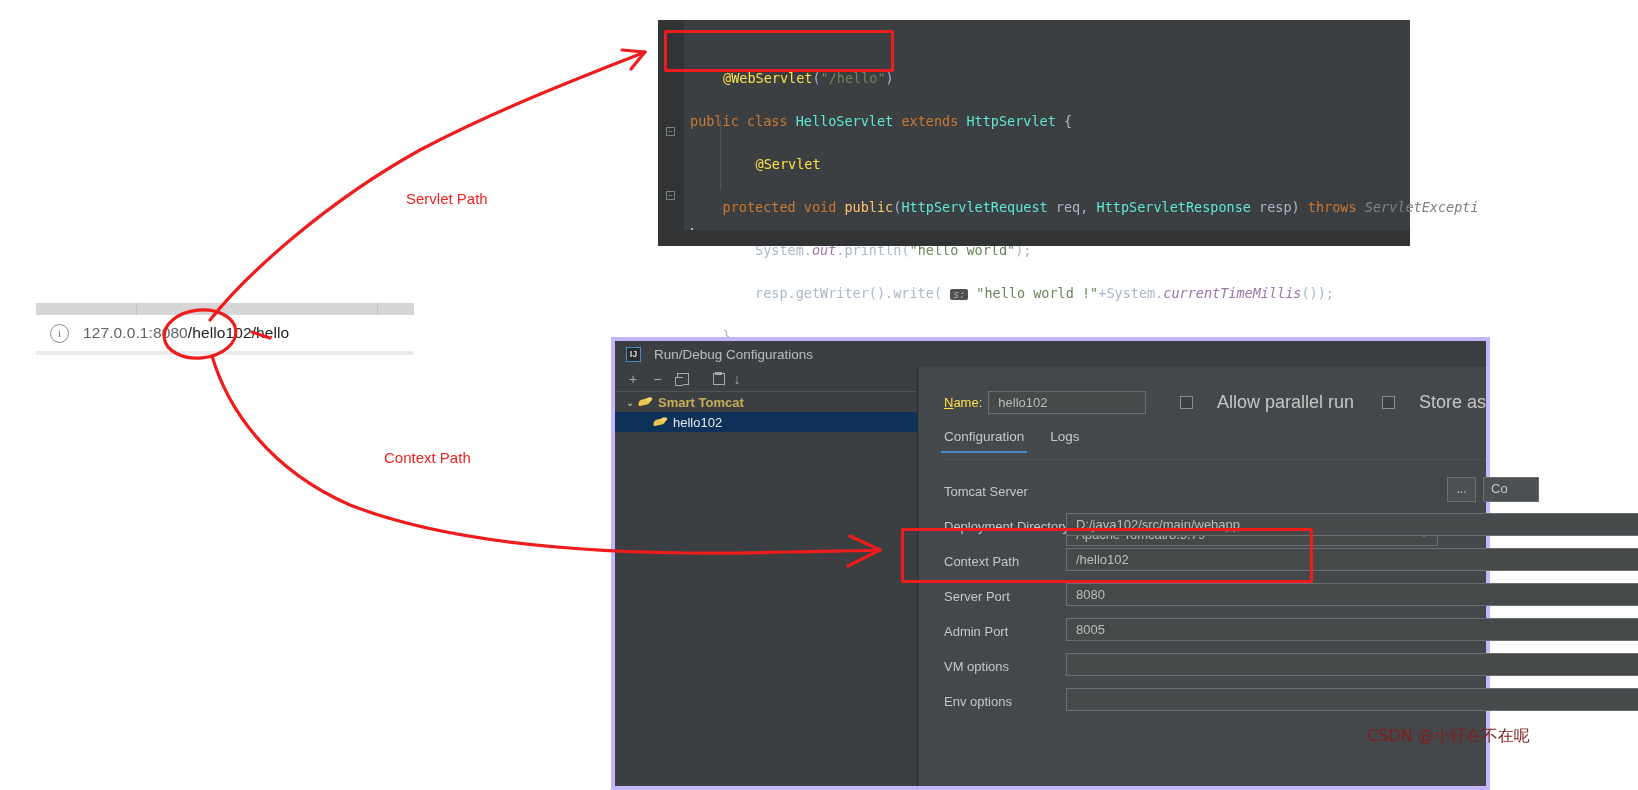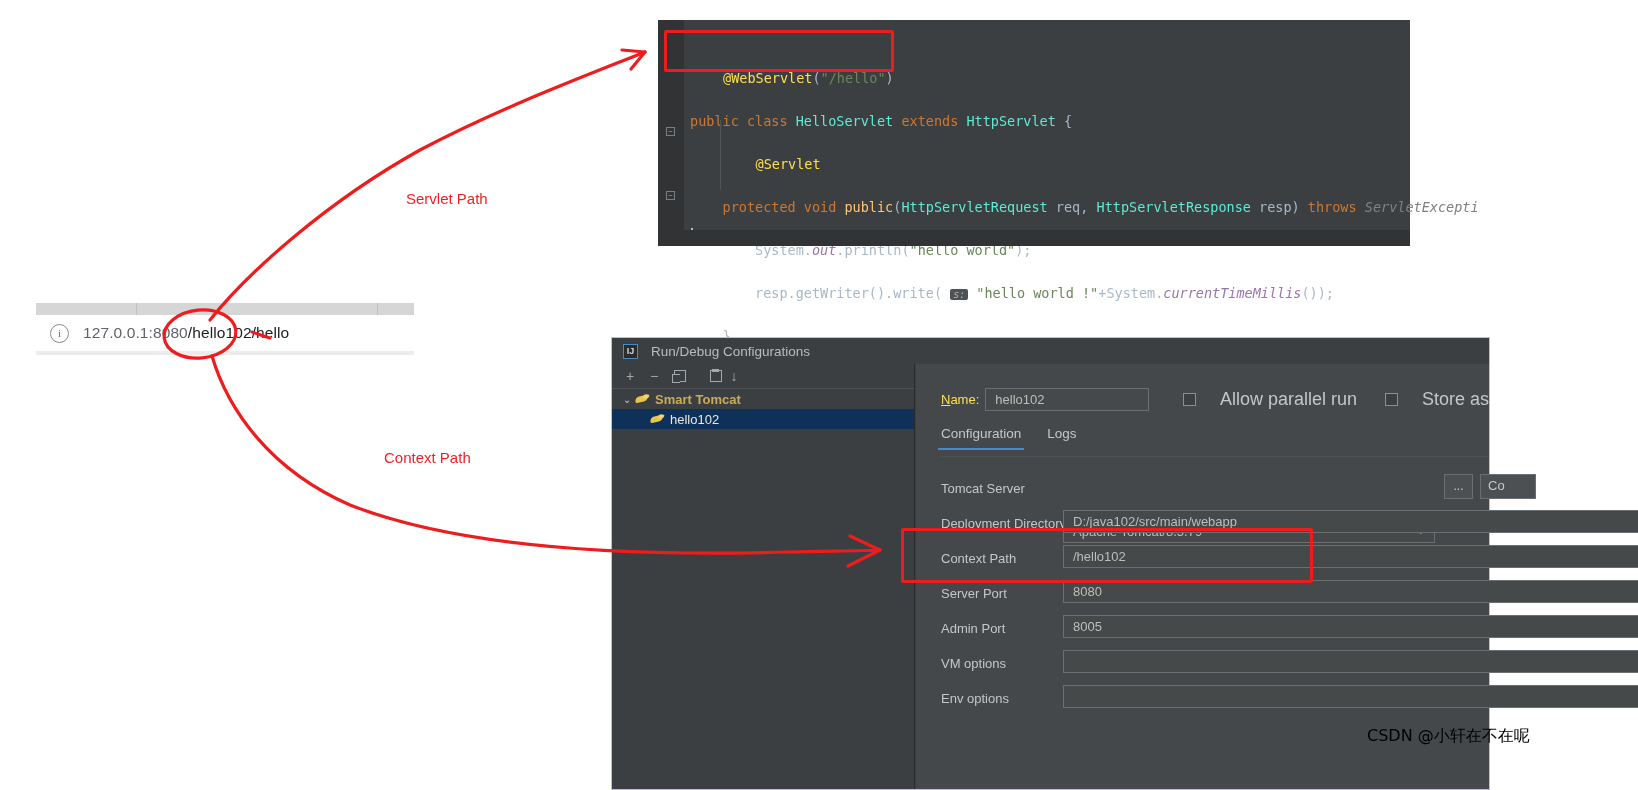--- a/index.html
+++ b/index.html
@@ -84,21 +84,21 @@
   }
   #url-text .dim{color:#5f6368;}
   #browser-bottomline{
     position:absolute;left:0;top:48px;width:100%;height:4px;background:#ececec;
   }
 
   
   #rundebug-dialog{
     left:611px;top:337px;width:879px;height:453px;
     background:#3c3f41;
-    border:1px solid #c4b5fd;box-sizing:border-box;
+    border:4px solid #c4b5fd;box-sizing:border-box;
   }
   #dialog-titlebar{
     position:absolute;left:0;top:0;width:100%;height:26px;background:#3c3f41;
     display:flex;align-items:center;
   }
   #idea-icon{
     width:15px;height:15px;margin-left:11px;background:#2b2b2b;
     border:1.5px solid #4a88c7;box-sizing:border-box;color:#d6d6d6;
     font-size:9px;font-weight:bold;line-height:12px;text-align:center;
     font-family:"Liberation Sans",sans-serif;flex:0 0 auto;
@@ -216,21 +216,21 @@
     overflow:hidden;white-space:nowrap;
   }
 
   
   #context-highlight{
     left:901px;top:528px;width:406px;height:49px;
     border:3.5px solid #ee1c1c;border-radius:2px;
   }
 
   #watermark{
-    left:1367px;top:726px;font-size:16px;color:#000000;
+    left:1367px;top:726px;font-size:16px;color:#7f1d1d;
     font-family:"DejaVu Sans",sans-serif;white-space:nowrap;
   }
 
   
   #annotations{left:0;top:0;width:1638px;height:790px;pointer-events:none;}
   .anno-label{
     font-size:15px;color:#ee2222;font-family:"Liberation Sans",sans-serif;
     white-space:nowrap;
   }
 </style>

